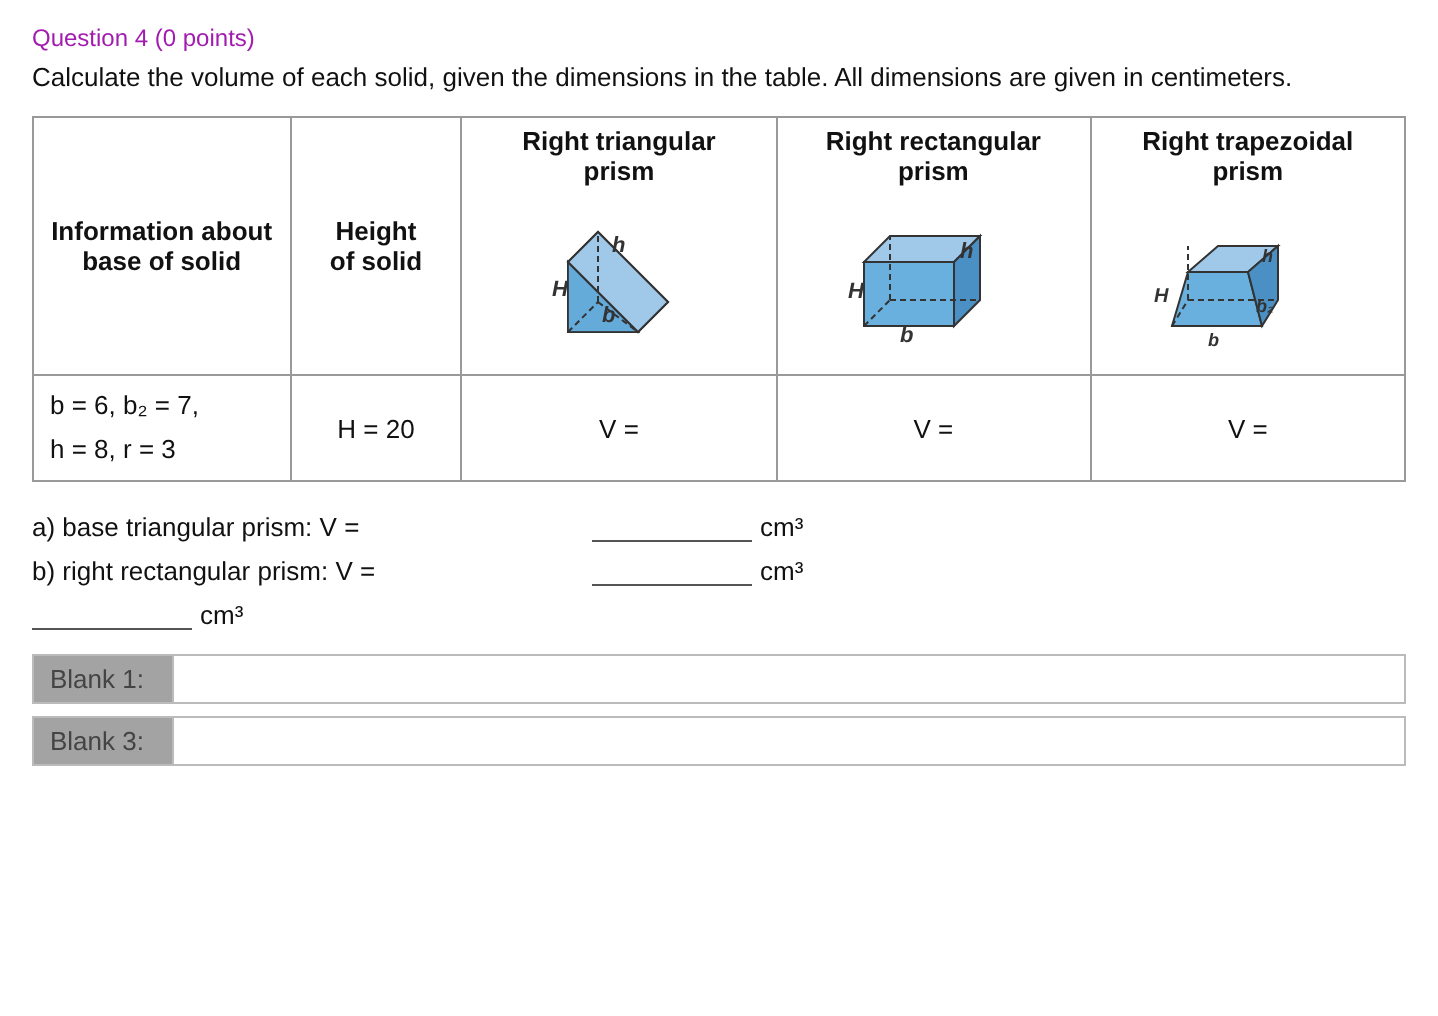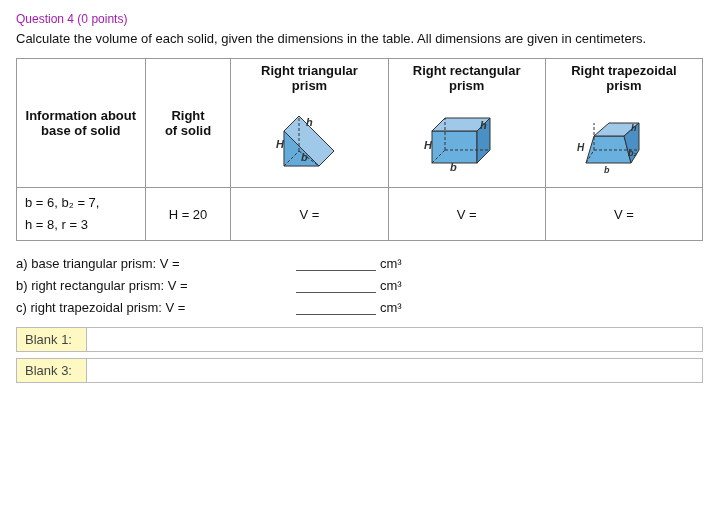--- a/index.html
+++ b/index.html
@@ -95,21 +95,21 @@
       margin-bottom: 6px;
       font-size: 13px;
       border: 1px solid #bbb;
     }
     .blank-row .blank-row-label {
       min-width: 70px;
       padding: 4px 8px;
       font-size: 13px;
       color: #444;
       border-right: 1px solid #bbb;
-      background: #fef9c3;
+      background: #a3a3a3;
     }
     .blank-row .blank-row-input {
       flex: 1;
       border: none;
       outline: none;
       font-size: 13px;
       padding: 4px 6px;
     }
 
     
@@ -125,21 +125,21 @@
 <div class="question-desc">Calculate the volume of each solid, given the dimensions in the table. All dimensions are given in centimeters.</div>
 
 <table>
   <thead>
     <tr>
       <th class="col-info">
         <span>Information about</span><br>
         <span>base of solid</span>
       </th>
       <th class="col-height">
-        <span>Right</span><br>
+        <span>Height</span><br>
         <span>of solid</span>
       </th>
       <th class="col-tri">
         <span>Right triangular</span><br>
         <span>prism</span>
         
         <div class="shape-container">
           <svg width="90" height="75" viewBox="0 0 90 75">
 
             <polygon points="20,65 55,65 20,30" fill="#6ab0de" stroke="#333" stroke-width="1"></polygon>
@@ -227,21 +227,20 @@
     <span class="blank-label">a) base triangular prism: V =</span>
     <input class="blank-input" type="text" style="">
     <span class="unit">cm³</span>
   </div>
   <div class="blank-line">
     <span class="blank-label">b) right rectangular prism: V =</span>
     <input class="blank-input" type="text" style="">
     <span class="unit">cm³</span>
   </div>
   <div class="blank-line">
-    <span class="blank-label">c) right trapezoidal prism: V =</span>
     <input class="blank-input" type="text" style="">
     <span class="unit">cm³</span>
   </div>
 </div>
 
 <div class="blanks-section2">
   <div class="blank-row">
     <span class="blank-row-label">Blank 1:</span>
     <input class="blank-row-input" type="text" style="">
   </div>

